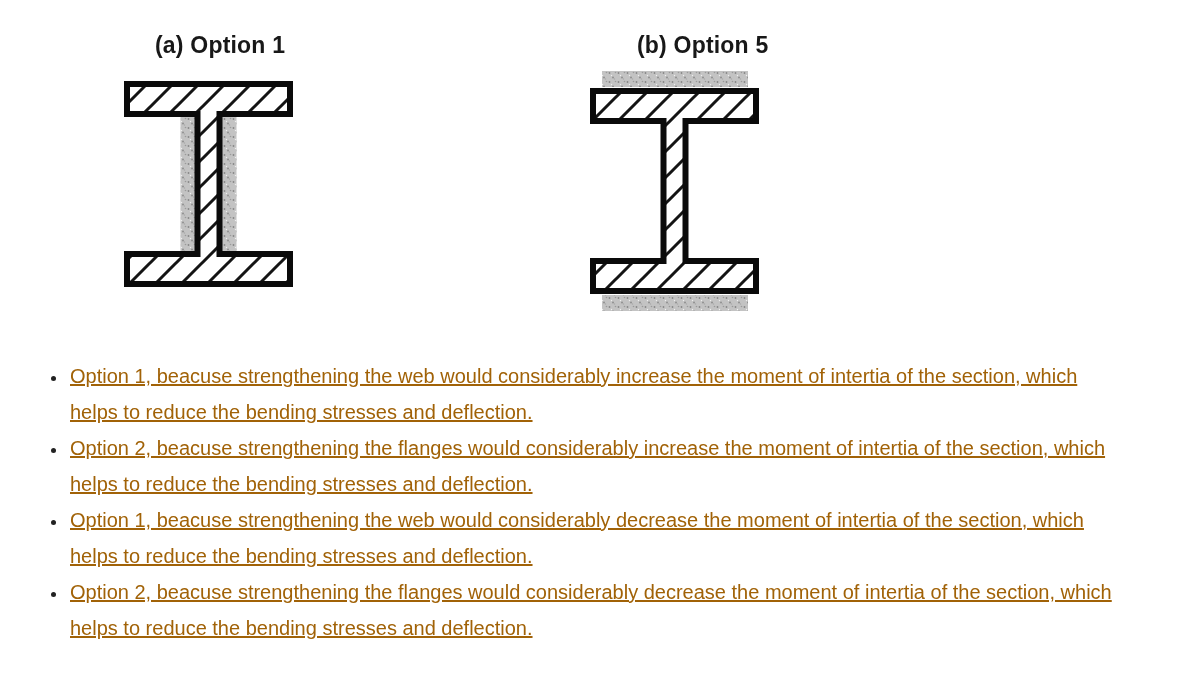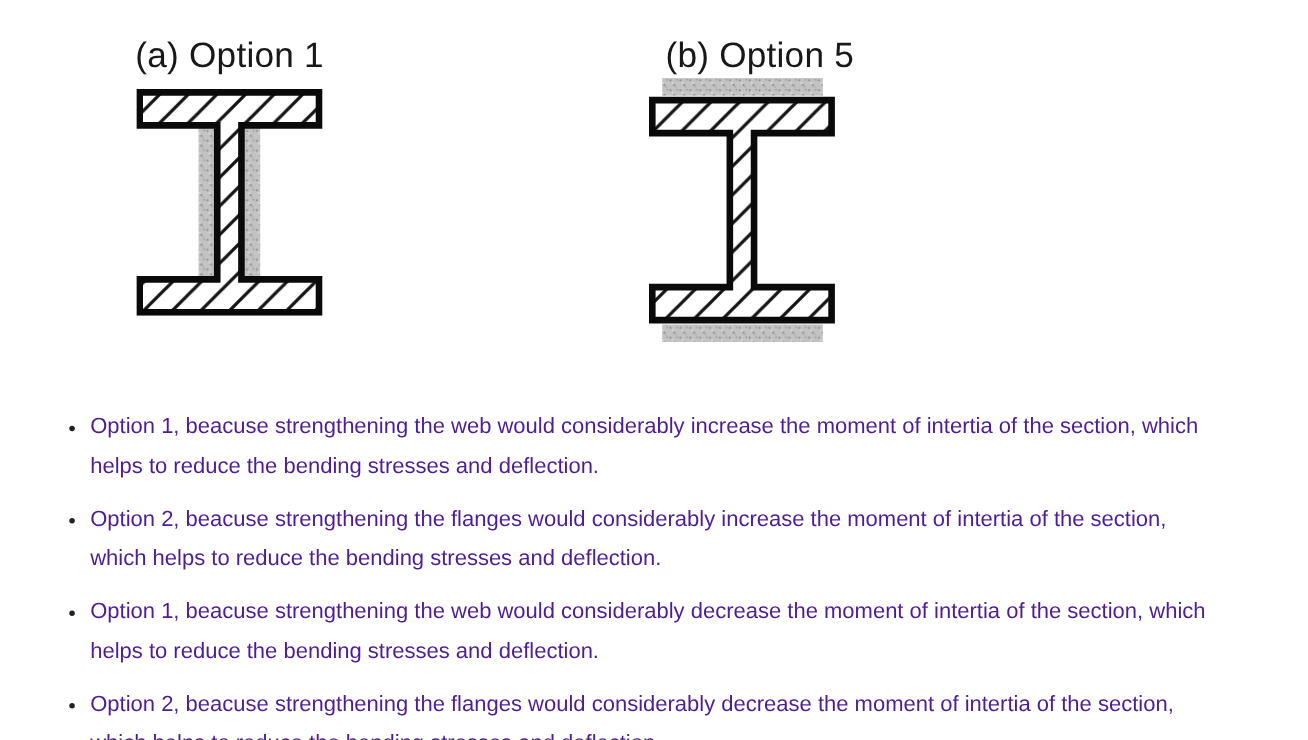--- a/index.html
+++ b/index.html
@@ -9,46 +9,48 @@
   }
   body {
     width: 1189px;
     height: 673px;
     position: relative;
     font-family: "Liberation Sans", sans-serif;
     overflow: hidden;
   }
   .fig-caption {
     position: absolute;
-    font-size: 32px;
-    font-weight: normal;
+    font-size: 23px;
+    font-weight: bold;
     color: #181818;
     letter-spacing: 0.2px;
     white-space: nowrap;
+    margin-left: 32px;
   }
   #caption-a { left: 123px; top: 32px; }
   #caption-b { left: 605px; top: 32px; }
   .beam-svg { position: absolute; }
   #beam-a { left: 124px; top: 81px; }
   #beam-b { left: 590px; top: 71px; }
   .options-list {
     position: absolute;
     left: 42px;
     top: 358px;
     width: 1048px;
     margin: 0;
     padding: 0 0 0 26px;
     list-style-type: disc;
   }
   .options-list li {
     font-size: 20px;
     line-height: 36px;
-    color: #4c1d95;
+    color: #a16207;
     padding-left: 2px;
-    margin: 12px;
+    margin: 0;
+    text-decoration: underline;
   }
   .options-list li::marker {
     color: #222;
     font-size: 18px;
   }
 </style>
 </head>
 <body>
 
 <div class="fig-caption" id="caption-a">(a) Option 1</div>

